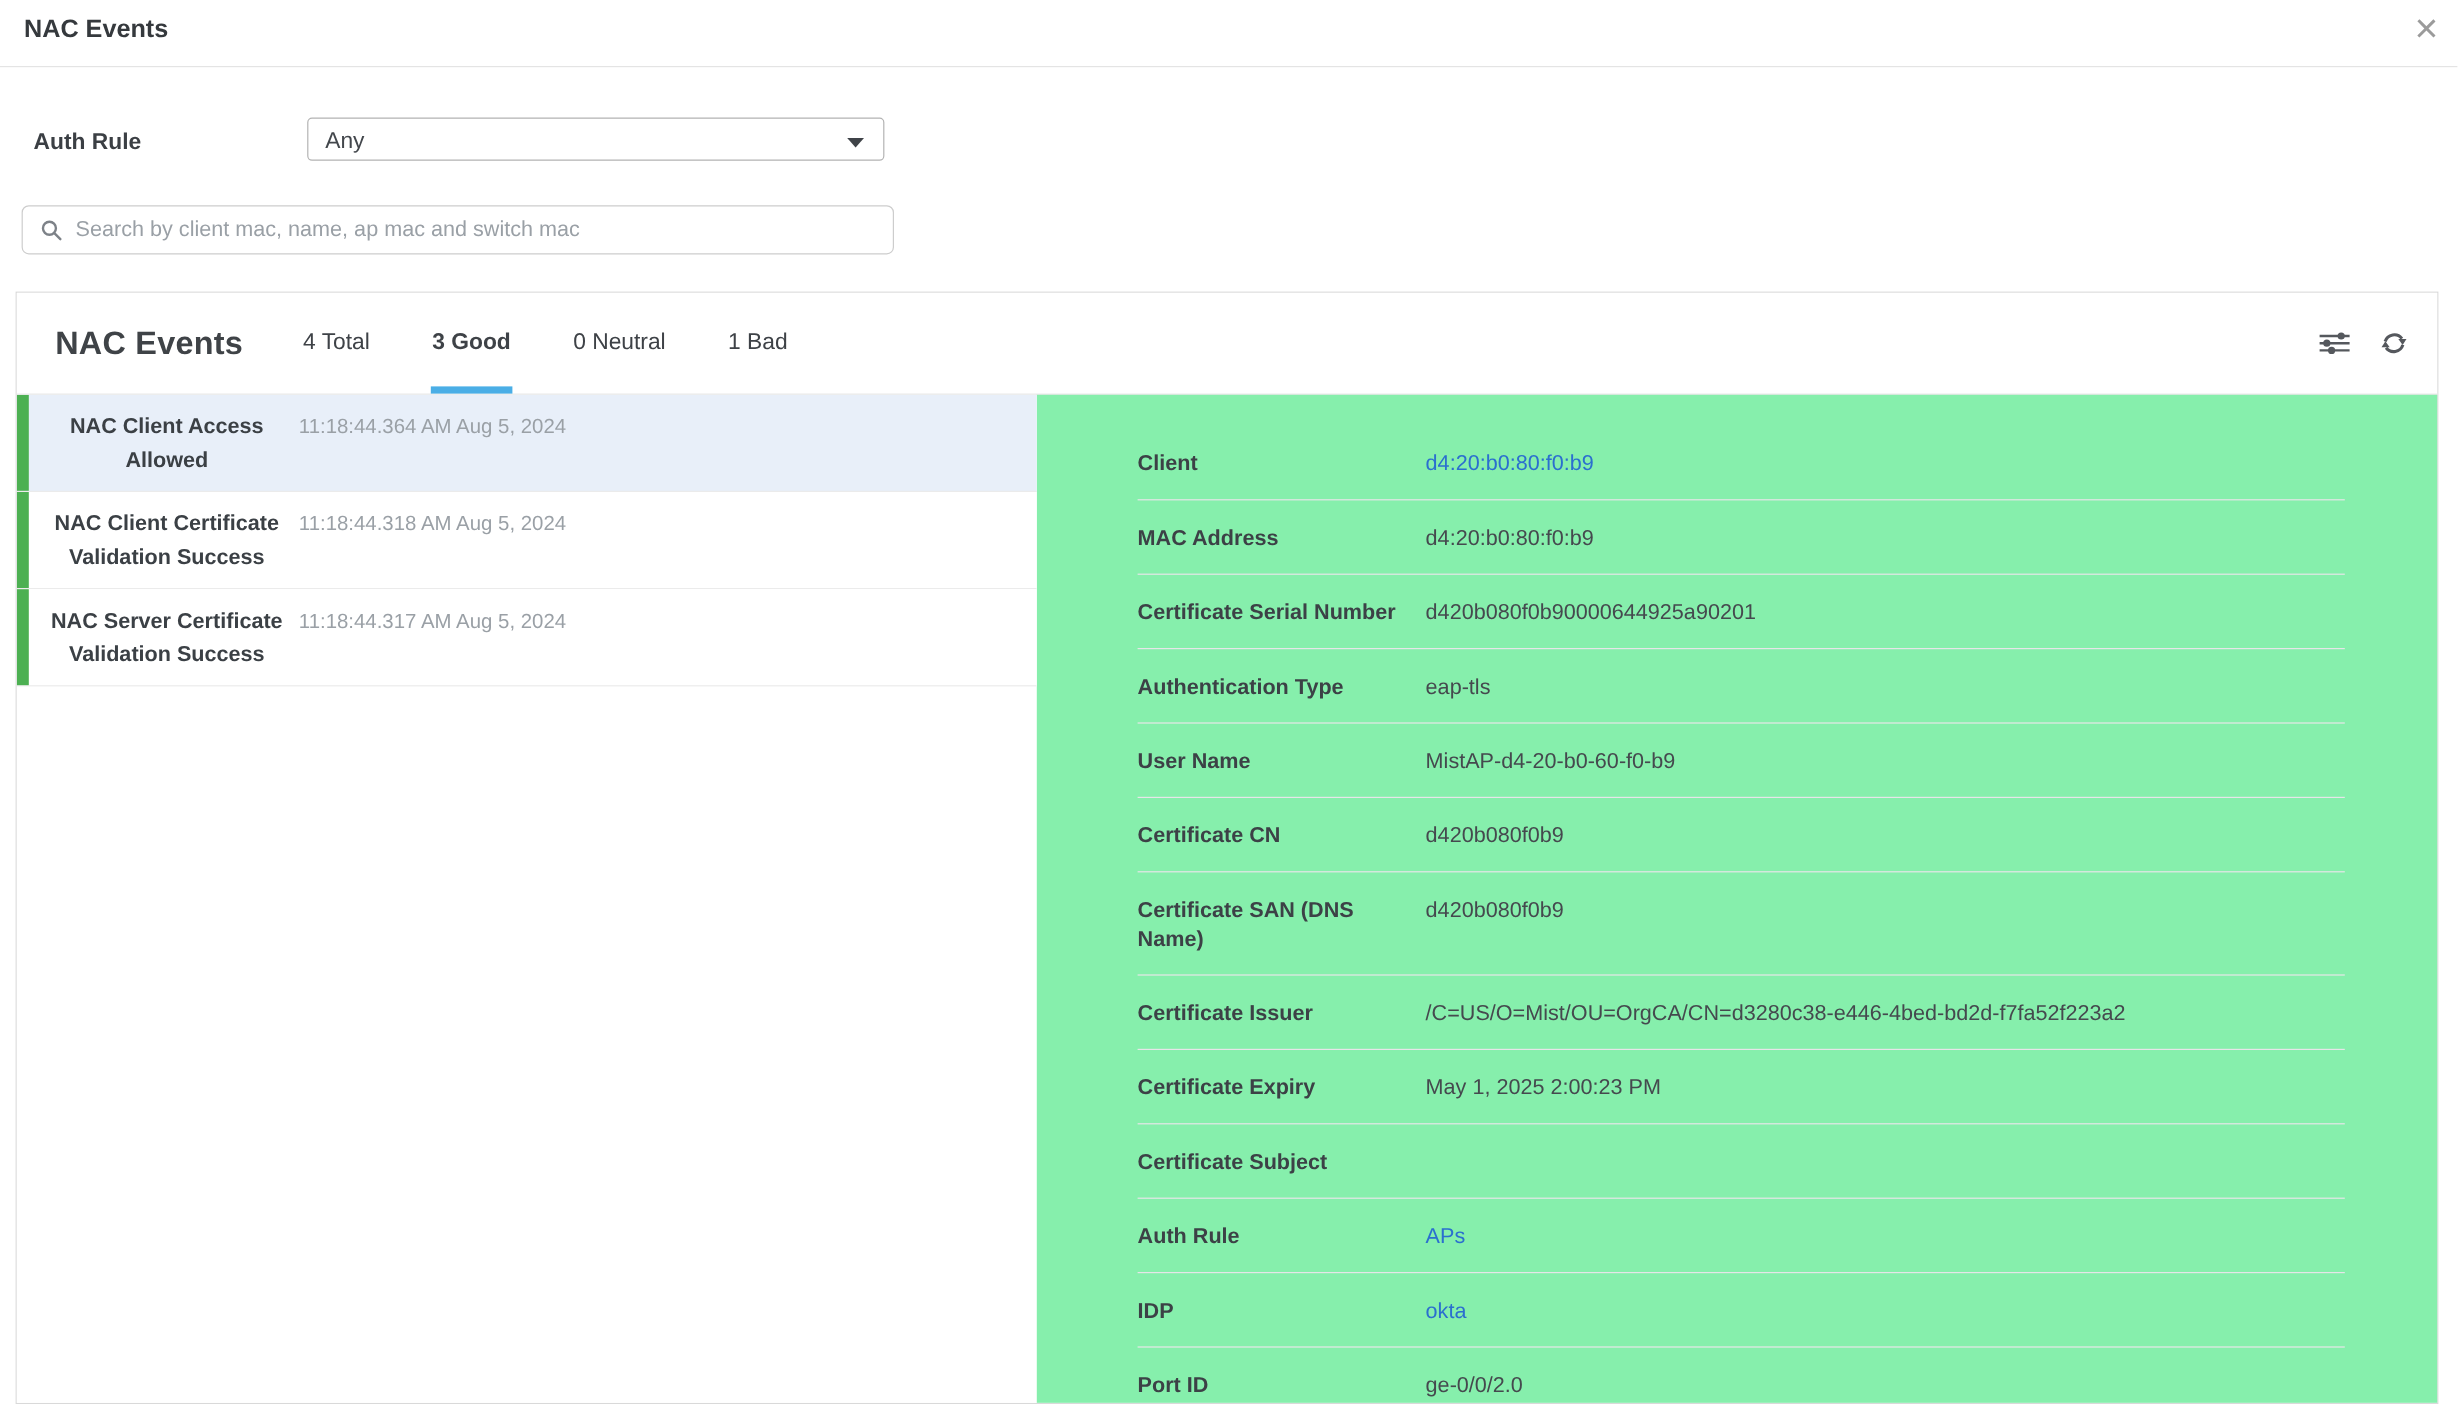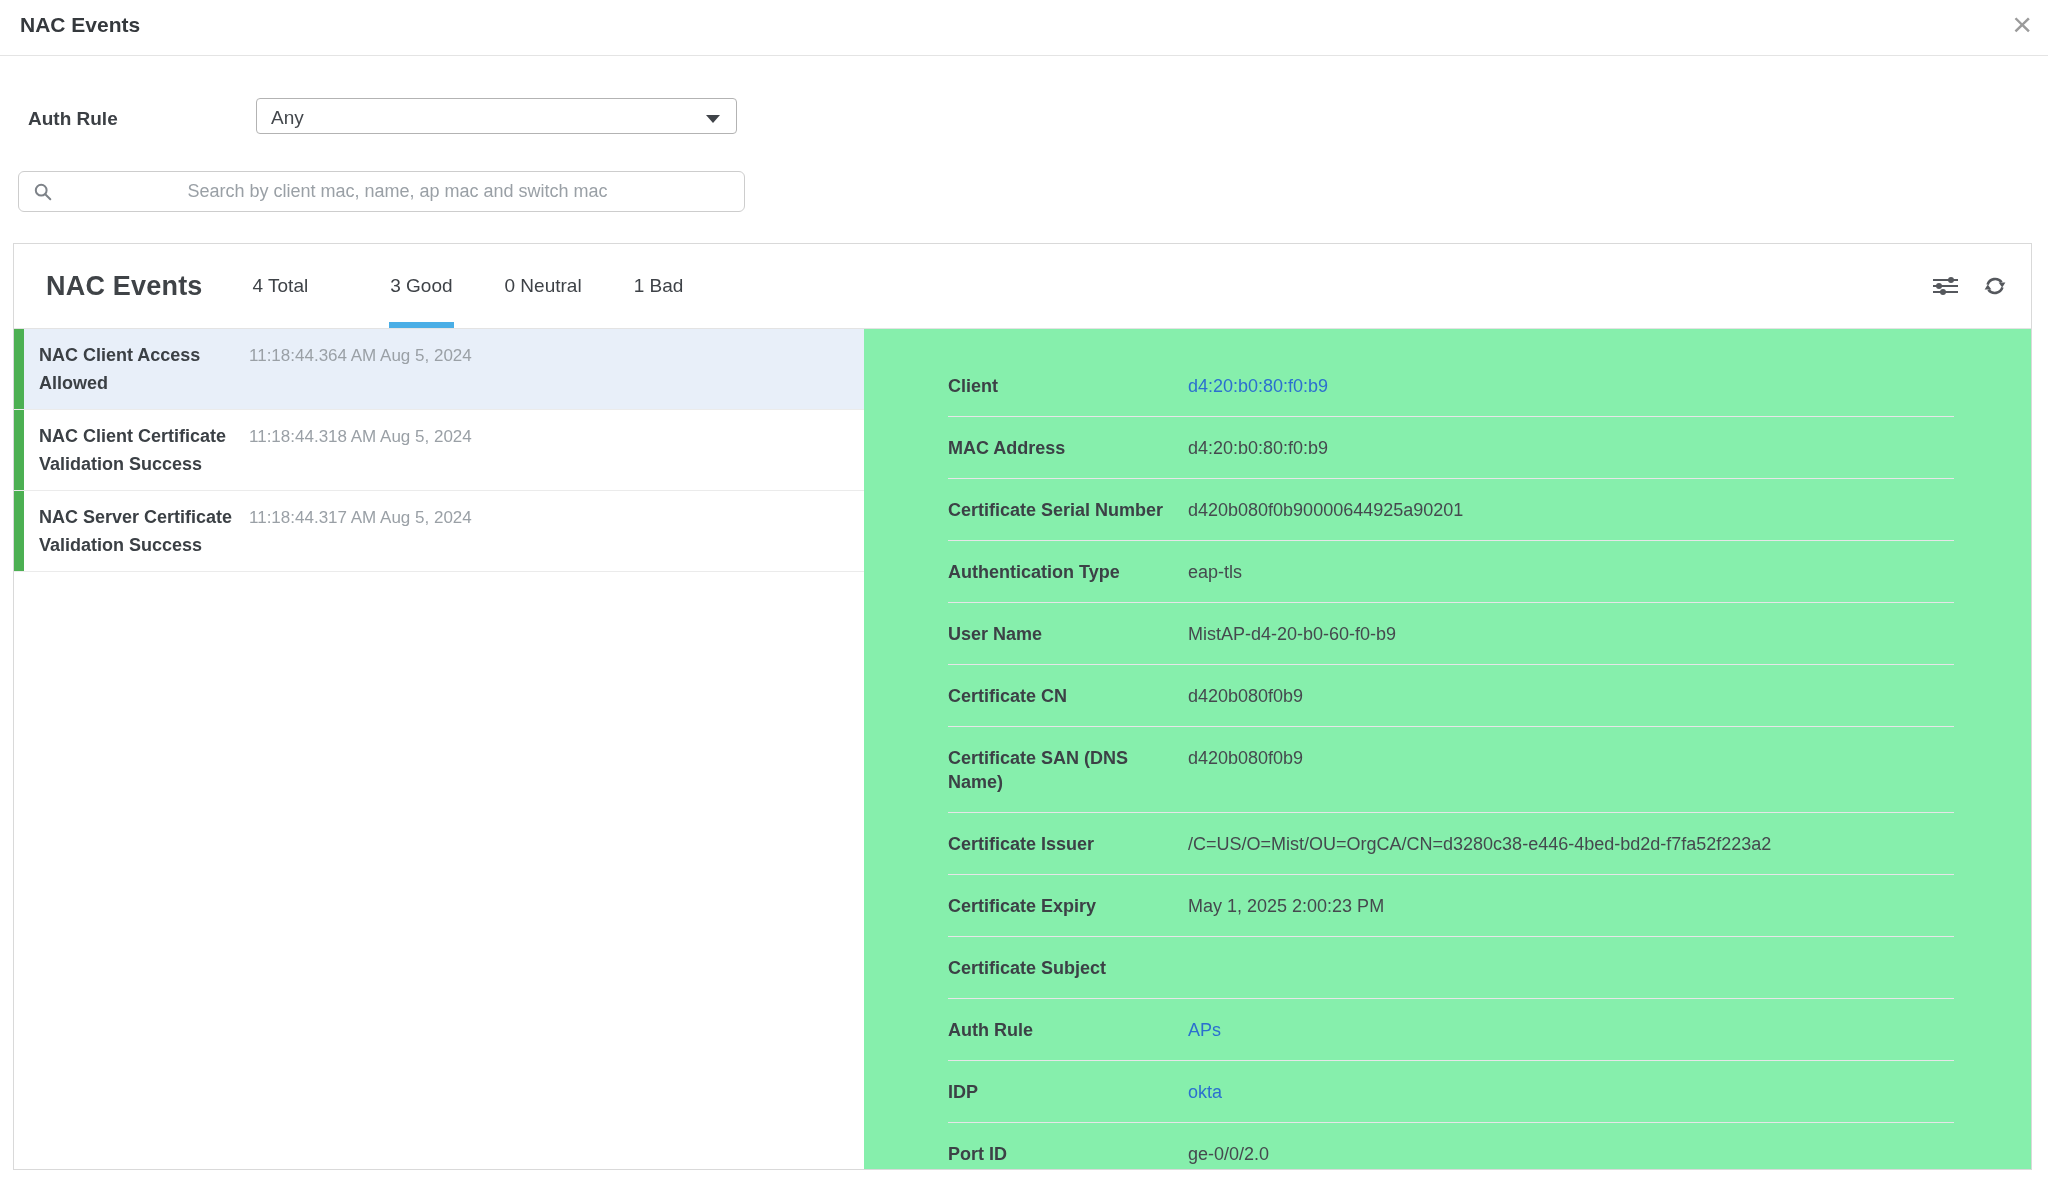--- a/index.html
+++ b/index.html
@@ -14,36 +14,36 @@
   .close-btn { position:absolute; right:16px; top:4px; font-size:34px; font-weight:400; color:#9b9b9b; line-height:1.2; cursor:pointer; }
   
   .auth-label { position:absolute; left:28px; top:108px; font-size:19px; font-weight:700; color:#3b3f44; }
   .dropdown { position:absolute; left:256px; top:98px; width:481px; height:36px; border:1px solid #b3b3b3; border-radius:4px;
     background:#fff; font-size:19px; color:#43474c; line-height:38px; padding:0 44px 0 14px; cursor:pointer; }
   .dropdown .caret { position:absolute; right:16px; top:16px; width:0; height:0;
     border-left:7px solid transparent; border-right:7px solid transparent; border-top:8px solid #3f4348; }
   .searchbox { position:absolute; left:18px; top:171px; width:727px; height:41px; border:1px solid #cdcdcd; border-radius:6px;
     background:#fff; display:flex; align-items:center; padding:0 12px 0 15px; }
   .searchbox .mag { flex:none; margin-right:11px; display:flex; }
-  .searchbox input { border:none; outline:none; flex:1; font-size:18px; font-family:inherit; color:#3c4146; background:transparent;text-align:center; }
+  .searchbox input { border:none; outline:none; flex:1; font-size:18px; font-family:inherit; color:#3c4146; background:transparent; }
   .searchbox input::placeholder { color:#9aa0a6; opacity:1; }
   
   .panel { position:absolute; left:13px; top:243px; width:2019px; height:927px; border:1px solid #d9d9d9; background:#fff;
     display:flex; flex-direction:column; }
   .panel-header { height:85px; flex:none; display:flex; align-items:center; padding:0 24px 0 32px; border-bottom:1px solid #e3e3e3; background:#fff; }
   .panel-title { font-size:27px; font-weight:700; color:#3f4347; margin-right:50px; letter-spacing:.2px; }
   .tabs { display:flex; height:100%; gap:52px; }
   .tab { display:flex; align-items:center; font-size:19px; color:#3e4247; position:relative; cursor:pointer; }
-  .tab.active { font-weight:400;margin-left:30px; }
+  .tab.active { font-weight:700; }
   .tab.active::after { content:""; position:absolute; left:-1px; right:-1px; bottom:0; height:6px; background:var(--accent,#4aaee6); }
   .header-icons { margin-left:auto; display:flex; align-items:center; gap:24px; }
   .icon-btn { cursor:pointer; display:flex; align-items:center; }
   
   .panel-body { flex:1; display:flex; min-height:0; }
-  .event-list { width:850px; flex:none; background:#fff; overflow:hidden; }
+  .event-list { width:850px; flex:none; background:#fff; overflow:hidden;text-align:center; }
   .event-item { position:relative; display:flex; align-items:flex-start; padding:12px 10px 12px 25px; border-bottom:1px solid #ebebeb; cursor:pointer; background:#fff; }
   .event-item.selected { background:var(--selected,#e8eff9); }
   .status-bar { position:absolute; left:0; top:0; bottom:0; width:10px; background:var(--good,#4cb052); }
   .event-title { width:200px; flex:none; font-size:18px; font-weight:700; line-height:28px; color:#3b4045; }
   .event-time { margin-left:10px; padding-top:5px; font-size:17px; color:#9aa0a6; white-space:nowrap; }
   
   .details { flex:1; background:#86efac; padding:0 77px 0 84px; overflow:hidden; }
   .detail-row { display:flex; align-items:flex-start; padding:19px 0 18px; border-bottom:1px solid #e6e6e8; }
   .detail-row:first-child { padding-top:45px; }
   .detail-label { flex:0 0 240px; font-size:18px; font-weight:700; color:#3c4146; line-height:24px; padding-right:6px; }

